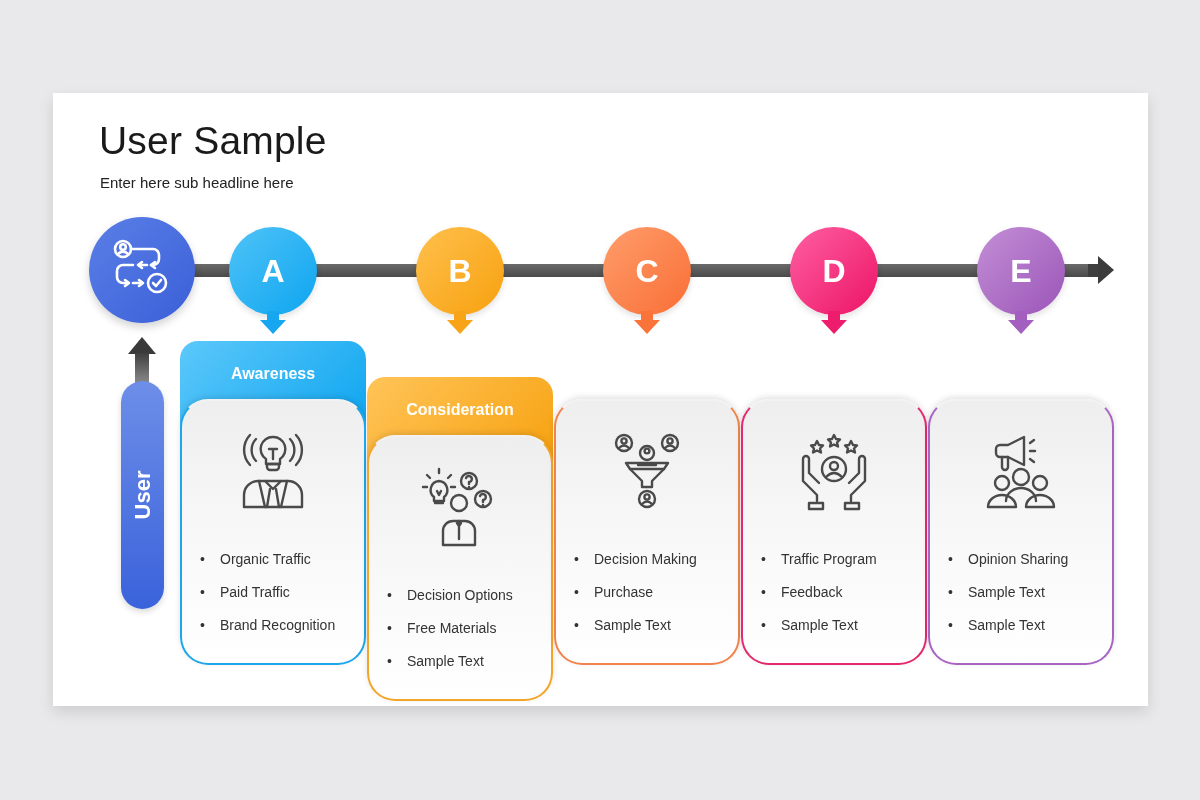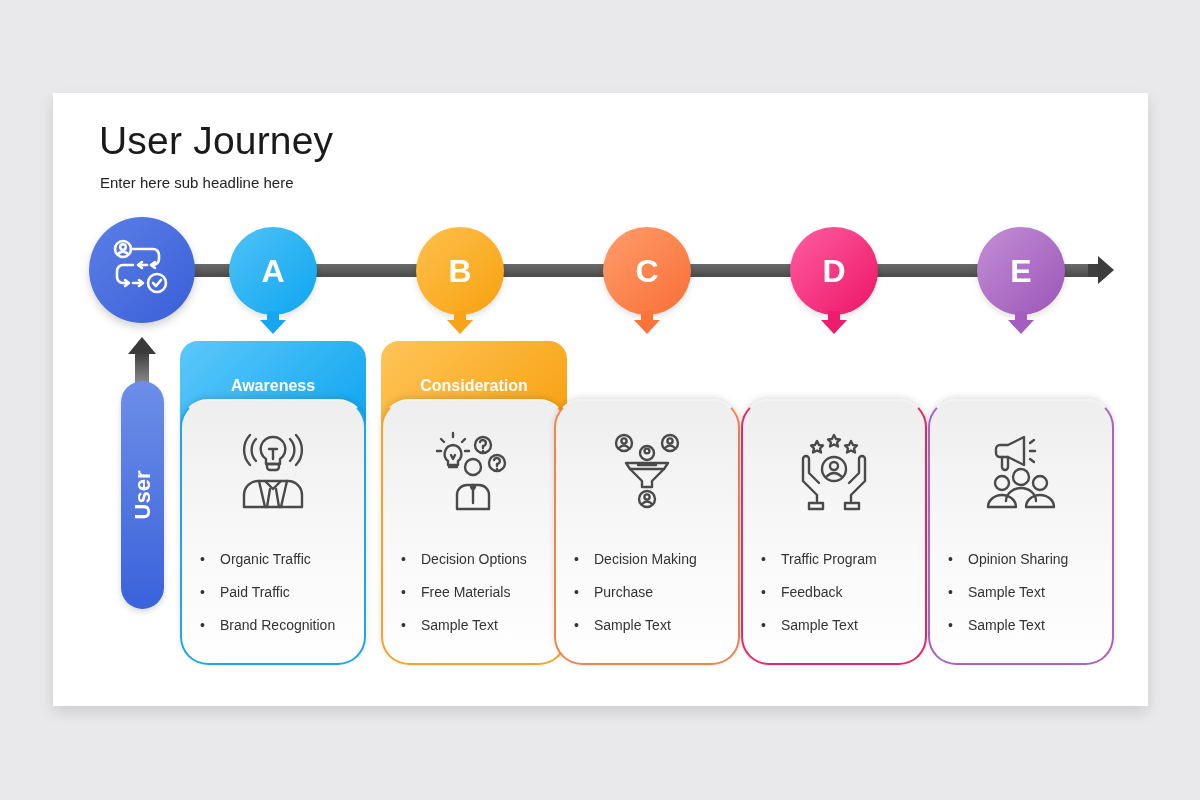--- a/index.html
+++ b/index.html
@@ -126,21 +126,21 @@
     }
     .card-header {
       position: absolute;
       left: 0; top: 0;
       width: 186px; height: 90px;
       border-radius: 18px 18px 0 0;
       color: #fff;
       font-weight: bold;
       font-size: 16px;
       text-align: center;
-      padding-top: 36px;
+      padding-top: 24px;
     }
     .card-body {
       position: absolute;
       left: 0; top: 58px;
       width: 186px; height: 266px;
       border-radius: 28px;
       background: linear-gradient(180deg, #eeeeee 0%, #f7f7f7 45%, #ffffff 100%);
       border: 2px solid;
       border-top-color: #f2f2f2 !important;
       box-shadow: 0 -2px 6px rgba(0,0,0,0.12);
@@ -166,21 +166,21 @@
     .bullet {
       width: 20px;
       font-size: 14px;
       color: #333;
     }
   </style>
 </head>
 <body>
 
 <div class="slide">
-  <h1 class="title">User Journey</h1>
+  <h1 class="title">User Sample</h1>
   <div class="subtitle">Enter here sub headline here</div>
 
   <div class="timeline"></div>
   <div class="timeline-head-base"></div>
   <div class="timeline-head"></div>
 
   <div class="user-circle">
     <svg width="66" height="66" viewBox="0 0 66 66" fill="none" stroke="#fff" stroke-width="2.6" stroke-linecap="round" stroke-linejoin="round">
       <circle cx="14" cy="12" r="8"></circle>
       <circle cx="14" cy="10" r="2.8"></circle>
@@ -242,21 +242,21 @@
       </ul>
     </div>
   </div>
 
   <div class="marker" style="left:363px;background:linear-gradient(135deg,#ffc04d,#f7a10f);">
     <span>B</span>
   </div>
   <div class="marker-stem" style="left:401px;background:#f7a418;"></div>
   <div class="marker-tip" style="left:394px;border-top-color:#f7a418;"></div>
 
-  <div class="card" style="left:328px;">
+  <div class="card" style="left:314px;margin-top:36px;">
     <div class="card-header" style="background:linear-gradient(135deg,#ffc458,#f7a10f);">Consideration</div>
     <div class="card-body" style="border-color:#f3a52a;">
       <svg class="card-icon" viewBox="0 0 78 80" fill="none" stroke="#4a4a4a" stroke-width="2.4" stroke-linecap="round" stroke-linejoin="round">
         <path d="M18 14 a9 9 0 0 0 -5 16 v4 h10 v-4 a9 9 0 0 0 -5 -16z"></path>
         <path d="M14 36 h8"></path>
         <path d="M16 24 l2 4 2 -4"></path>
         <path d="M18 2 v4 M6 8 l3 3 M30 8 l-3 3 M2 20 h4 M30 20 h4"></path>
         <circle cx="48" cy="14" r="8"></circle>
         <path d="M45 11 a3 3 0 1 1 3 4 v2 M48 20 v0.5"></path>
         <circle cx="62" cy="32" r="8"></circle>

